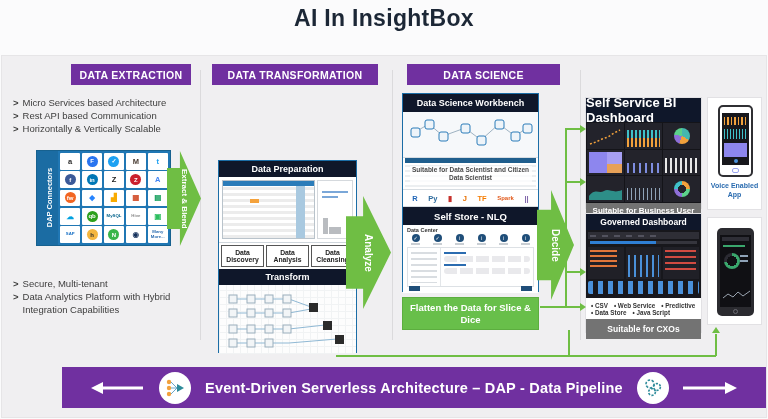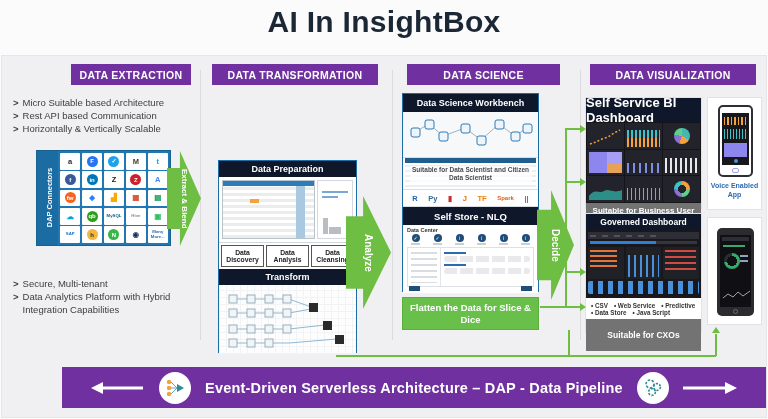--- a/index.html
+++ b/index.html
@@ -1,20 +1,20 @@
 <!DOCTYPE html>
 <html><head>
 <meta charset="utf-8">
 <style>
   * { margin:0; padding:0; box-sizing:border-box; }
   html,body { width:768px; height:419px; font-family:"Liberation Sans", sans-serif; background:#ffffff; overflow:hidden; }
   #page { position:relative; width:768px; height:419px; background:#fbfbfc; }
 
   .page-title { position:absolute; top:5px; left:0; width:768px; text-align:center;
-    font-size:30px; font-weight:700; color:#1c2736; letter-spacing:.3px; }
+    font-size:23px; font-weight:700; color:#1c2736; letter-spacing:.3px; }
 
   .canvas { position:absolute; left:1px; right:1px; top:55px; bottom:1px;
     background:#f0eff1; border:1px solid #e6e5e7; }
 
   .vdiv { position:absolute; width:1px; background:#dbdadc; top:70px; height:270px; }
 
   
   .sec-h { position:absolute; height:21px; background:#7030a0; color:#fff;
     font-size:10.5px; font-weight:700; display:flex; align-items:center; justify-content:center;
     letter-spacing:.3px; }
@@ -163,21 +163,21 @@
   <div class="canvas"></div>
   <div class="vdiv" style="left:200px;"></div>
   <div class="vdiv" style="left:392px;"></div>
   <div class="vdiv" style="left:580px;"></div>
 
   <div class="sec-h" style="left:71px; top:64px; width:120px;">DATA EXTRACTION</div>
 
   <div class="bullets" id="ext-bullets-top" style="left:13px; top:96px; width:188px;">
       <div class="bullet">
         <span class="chev">&gt;</span>
-        <span>Micro Suitable based Architecture</span>
+        <span>Micro Services based Architecture</span>
       </div>
       <div class="bullet">
         <span class="chev">&gt;</span>
         <span>Rest API based Communication</span>
       </div>
       <div class="bullet">
         <span class="chev">&gt;</span>
         <span>Horizontally &amp; Vertically Scalable</span>
       </div>
     </div>
@@ -416,21 +416,20 @@
         </div>
     </div>
   </div>
 
   <div class="flatten">Flatten the Data for Slice &amp; Dice</div>
 
   <div class="garrow" style="left:537px; top:190px; width:37px; height:110px;">
     <span class="vtext" style="font-size:10px;">Decide</span>
   </div>
 
-  <div class="sec-h" style="left:590px; top:64px; width:166px;">DATA VISUALIZATION</div>
 
   <div class="vcard" style="left:585px; top:97px; width:117px; height:112px;">
     <div class="bhead" style="height:24px; font-size:13px;">Self Service BI Dashboard</div>
     <div class="bi-body">
       <div class="ct">
         <svg width="37" height="26">
             <polyline points="3,21 9,19 15,16 21,14 27,10 33,7" fill="none" stroke="#f2a13c" stroke-width="1.5" stroke-dasharray="2 2"></polyline>
           </svg>
       </div>
       <div class="ct">
@@ -495,21 +494,21 @@
       </div>
       <div class="gov-strip"></div>
     </div>
     <div class="gov-bullets" id="gov-bullets">
         <span>• CSV</span>
         <span>• Web Service</span>
         <span>• Predictive</span>
         <span>• Data Store</span>
         <span>• Java Script</span>
       </div>
-    <div class="gfoot" style="height:32px; font-size:8.5px;">Suitable for CXOs</div>
+    <div class="gfoot" style="height:20px; font-size:8.5px;">Suitable for CXOs</div>
   </div>
 
   <div class="vcard" style="left:707px; top:217px; width:55px; height:108px;">
     <div class="phone p-dark" style="left:9px; top:10px; width:37px; height:88px;">
       <div class="pscreen">
         <i style="position:absolute;left:2px;right:2px;top:2px;height:4px;background:#2e2e36;display:block;"></i>
         <i style="position:absolute;left:3px;top:10px;width:22px;height:2px;background:#3aa76d;display:block;"></i>
         <i style="position:absolute;left:4px;top:18px;width:16px;height:16px;border-radius:50%;display:block;background:radial-gradient(circle,#101014 0 5px,transparent 5px),conic-gradient(#3aa76d 0 260deg,#2b2b33 0);"></i>
         <i style="position:absolute;right:3px;top:20px;width:8px;height:2px;background:#8fa3b8;display:block;"></i>
         <i style="position:absolute;right:3px;top:25px;width:8px;height:2px;background:#8fa3b8;display:block;"></i>

